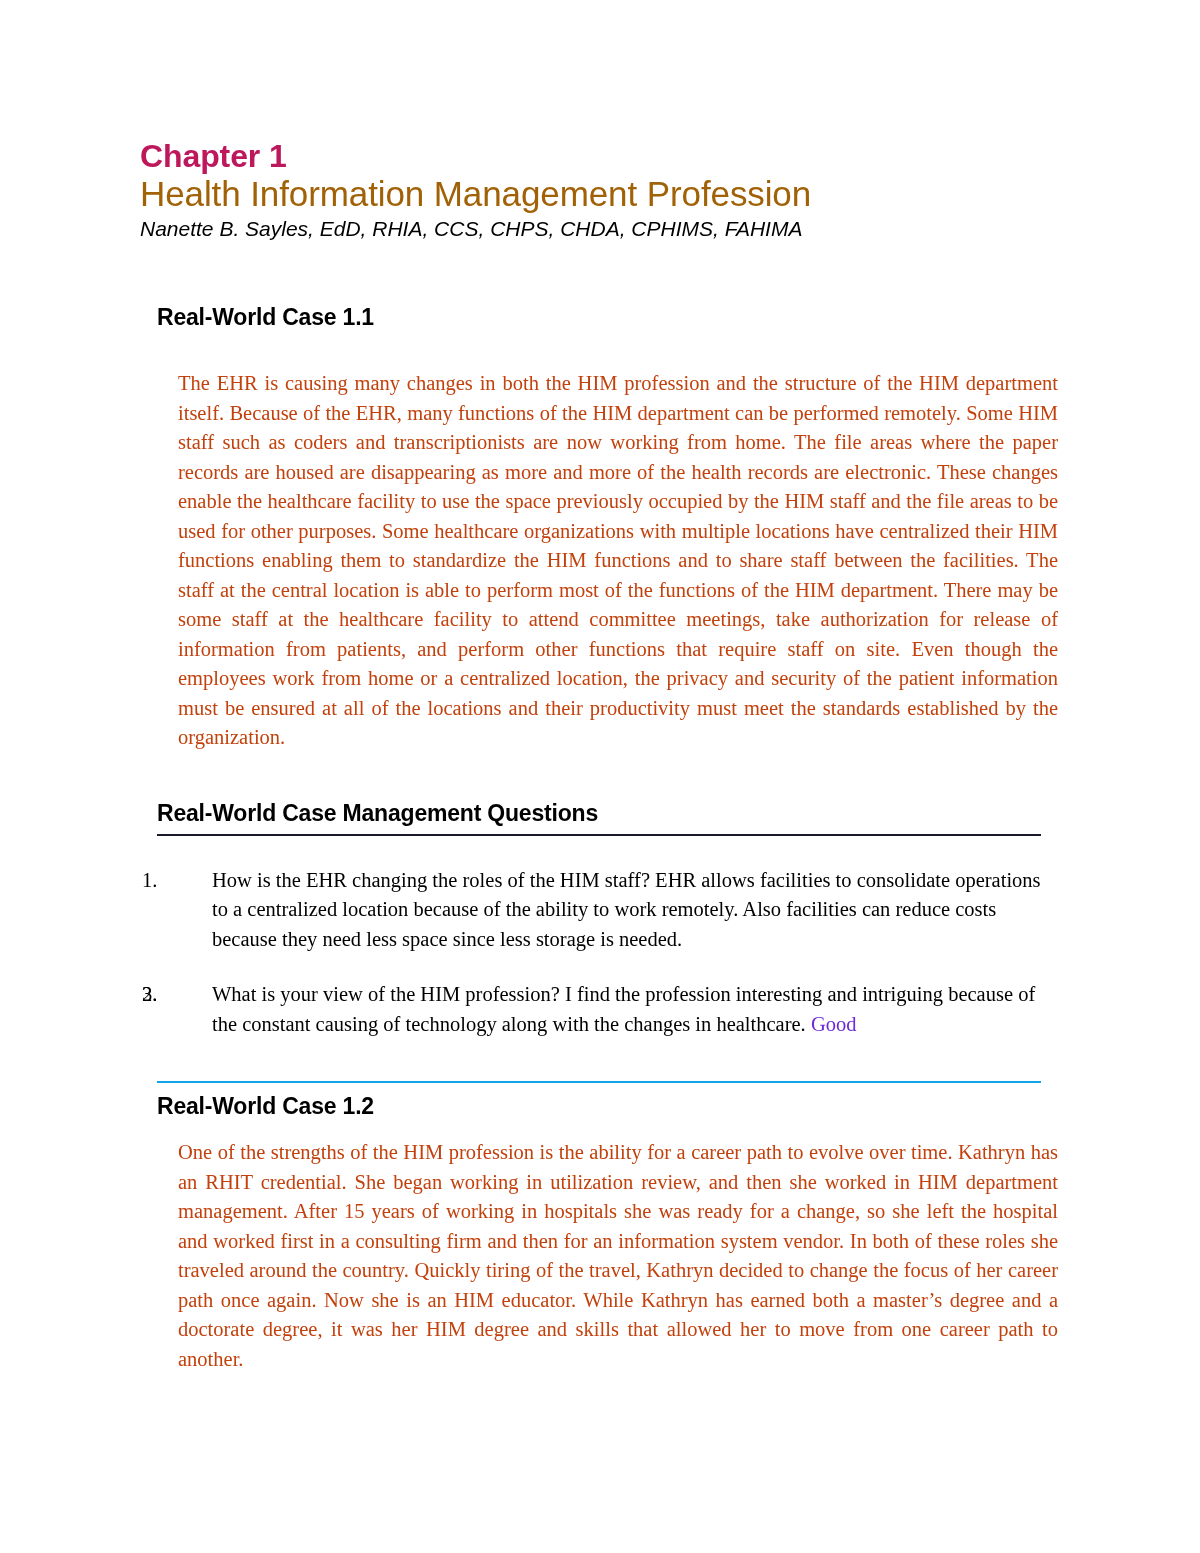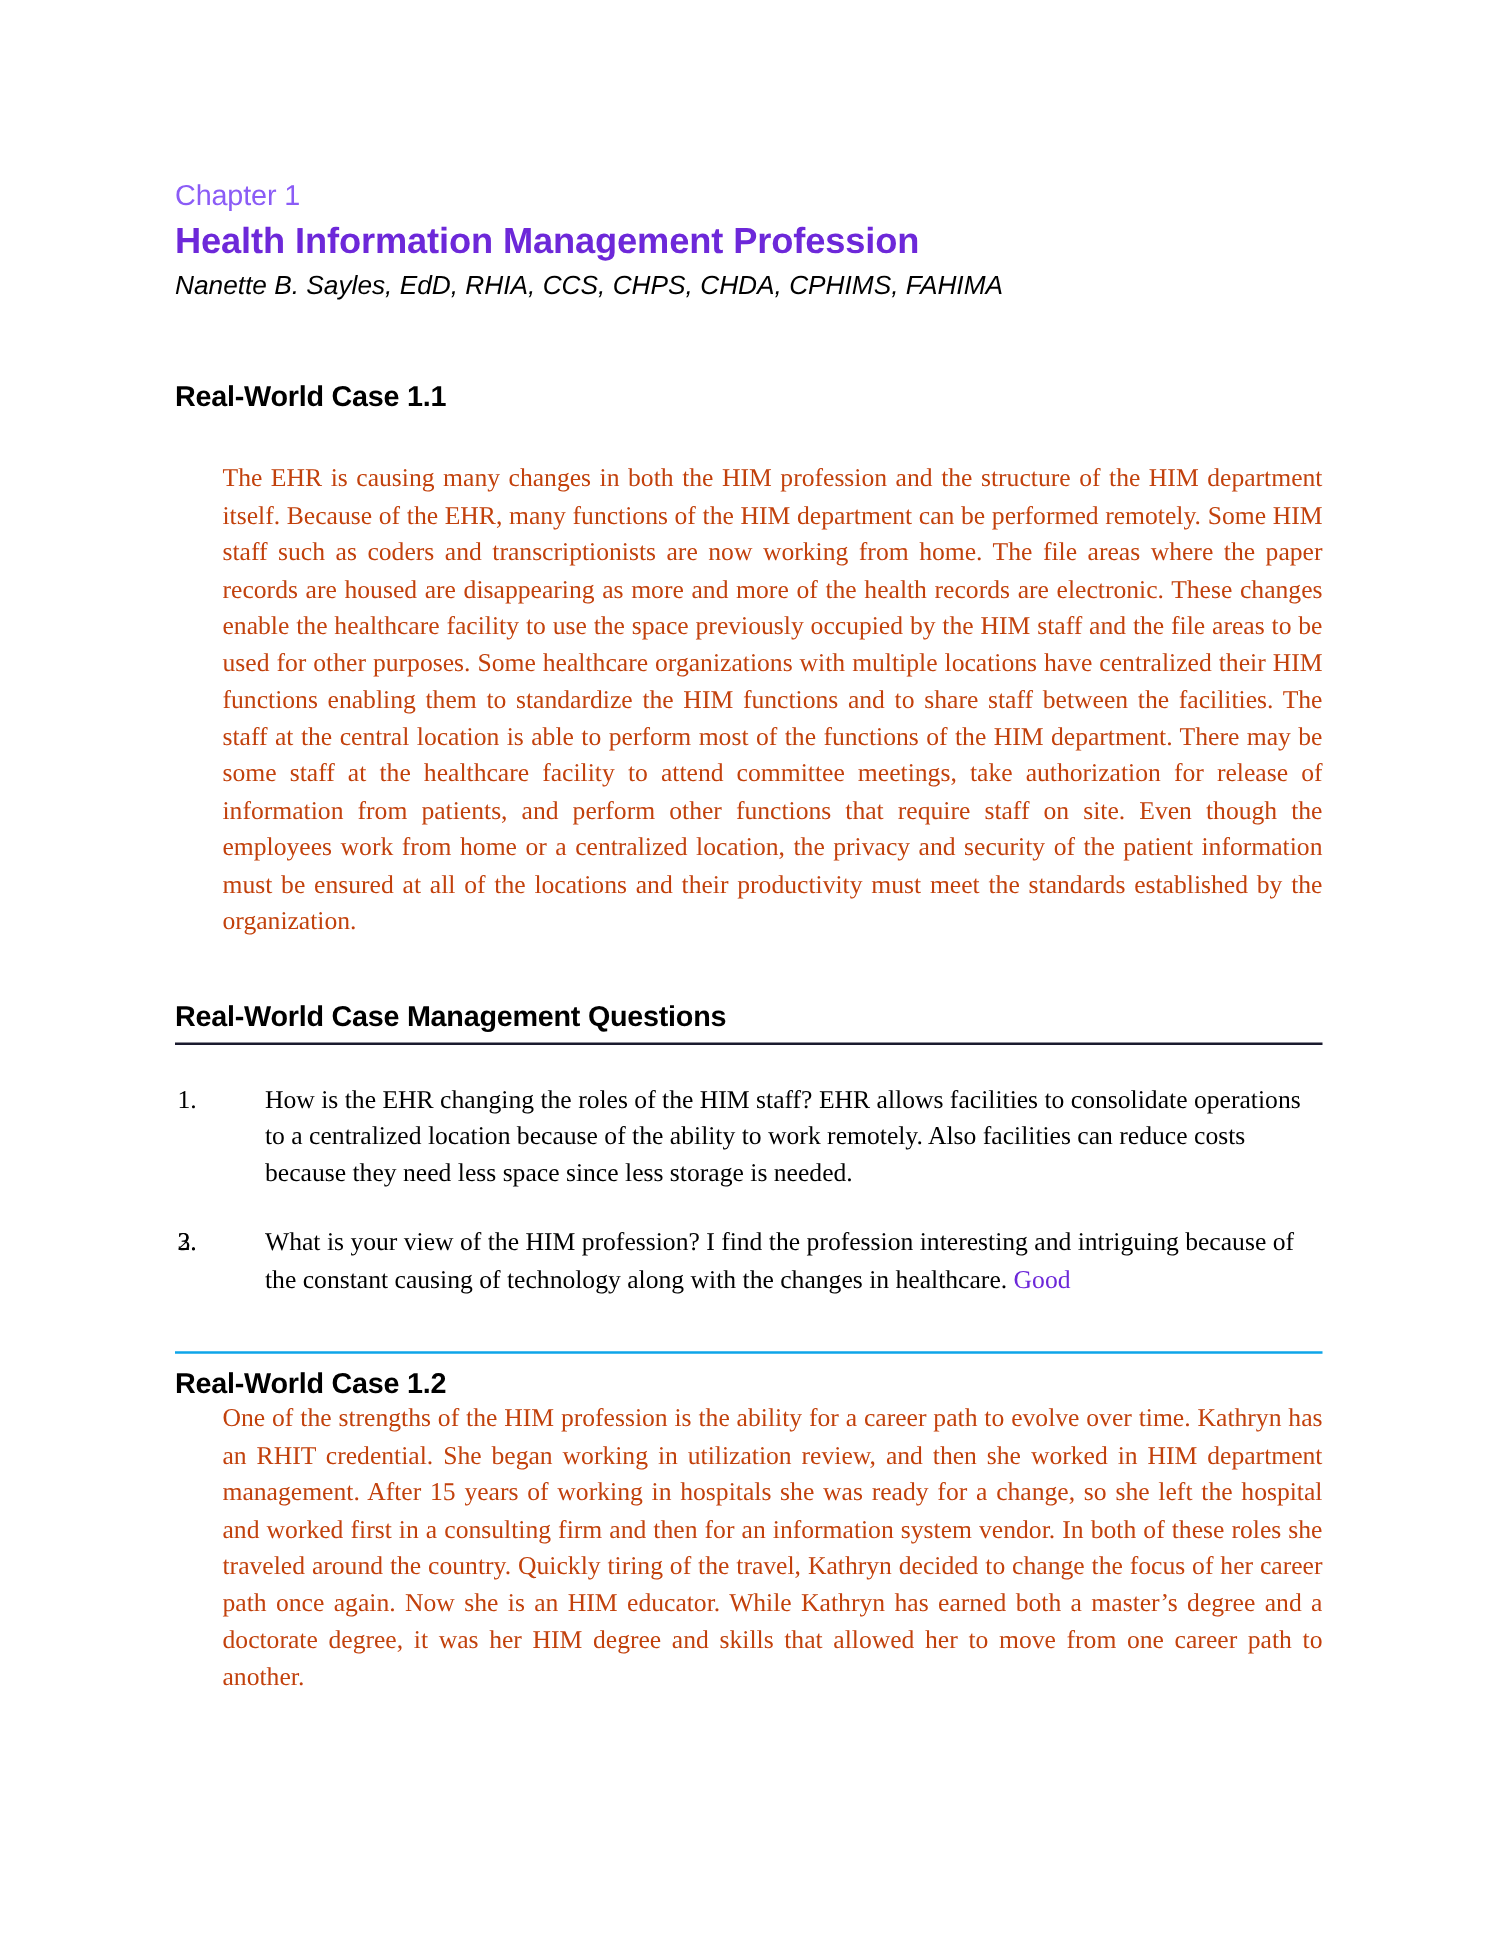--- a/index.html
+++ b/index.html
@@ -30,53 +30,53 @@
   .content {
     position: absolute;
     left: 140px;
     top: 138px;
     width: 918px;
   }
 
   
   .doc-title {
     font-family: "Liberation Sans", "DejaVu Sans", sans-serif;
-    font-weight: normal;
-    font-size: 23px;
+    font-weight: bold;
+    font-size: 32px;
     line-height: 37px;
     letter-spacing: -0.1px;
     margin: 0;
-    color: #8b5cf6;
+    color: #be185d;
   }
   .doc-subtitle {
     font-family: "Liberation Sans", "DejaVu Sans", sans-serif;
-    font-weight: bold;
-    font-size: 29px;
+    font-weight: normal;
+    font-size: 35px;
     line-height: 37px;
     letter-spacing: -0.1px;
     margin: 0;
-    color: #6d28d9;
+    color: #a16207;
   }
   .byline {
     font-family: "Liberation Sans", "DejaVu Sans", sans-serif;
     font-style: italic;
     font-size: 21px;
     line-height: 29px;
     margin: 2px 0 0 0;
     color: #000;
   }
 
   
   .heading {
     font-family: "Liberation Sans", "DejaVu Sans", sans-serif;
     font-weight: bold;
     font-size: 23px;
     line-height: 30px;
     letter-spacing: -0.2px;
-    margin: 0;
+    margin: 17px;
     color: #000;
   }
   .heading.case-1-1 {
     margin-top: 59px;
   }
   .heading.with-rule-below {
     margin-top: 45px;
     padding-bottom: 6px;
     border-bottom: 2px solid #1a1a2e;
   }

